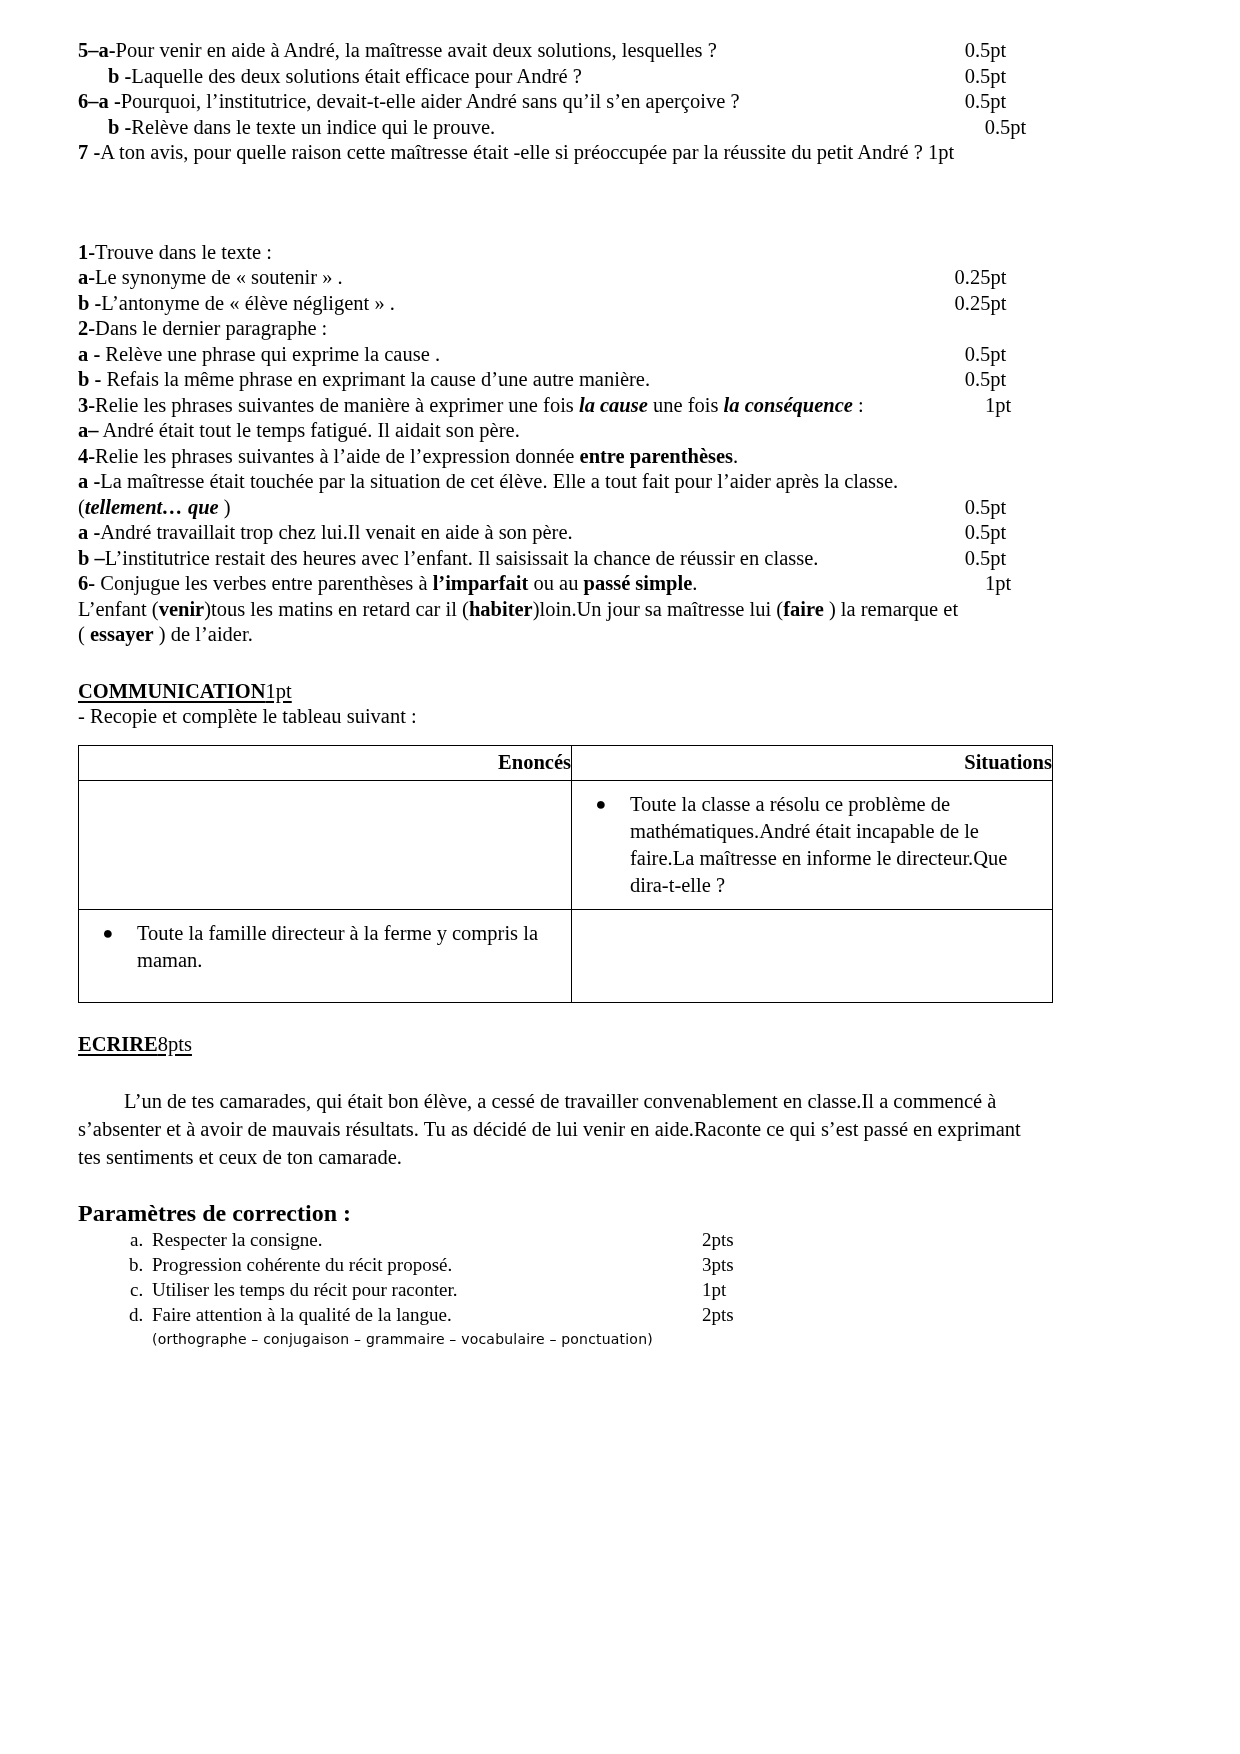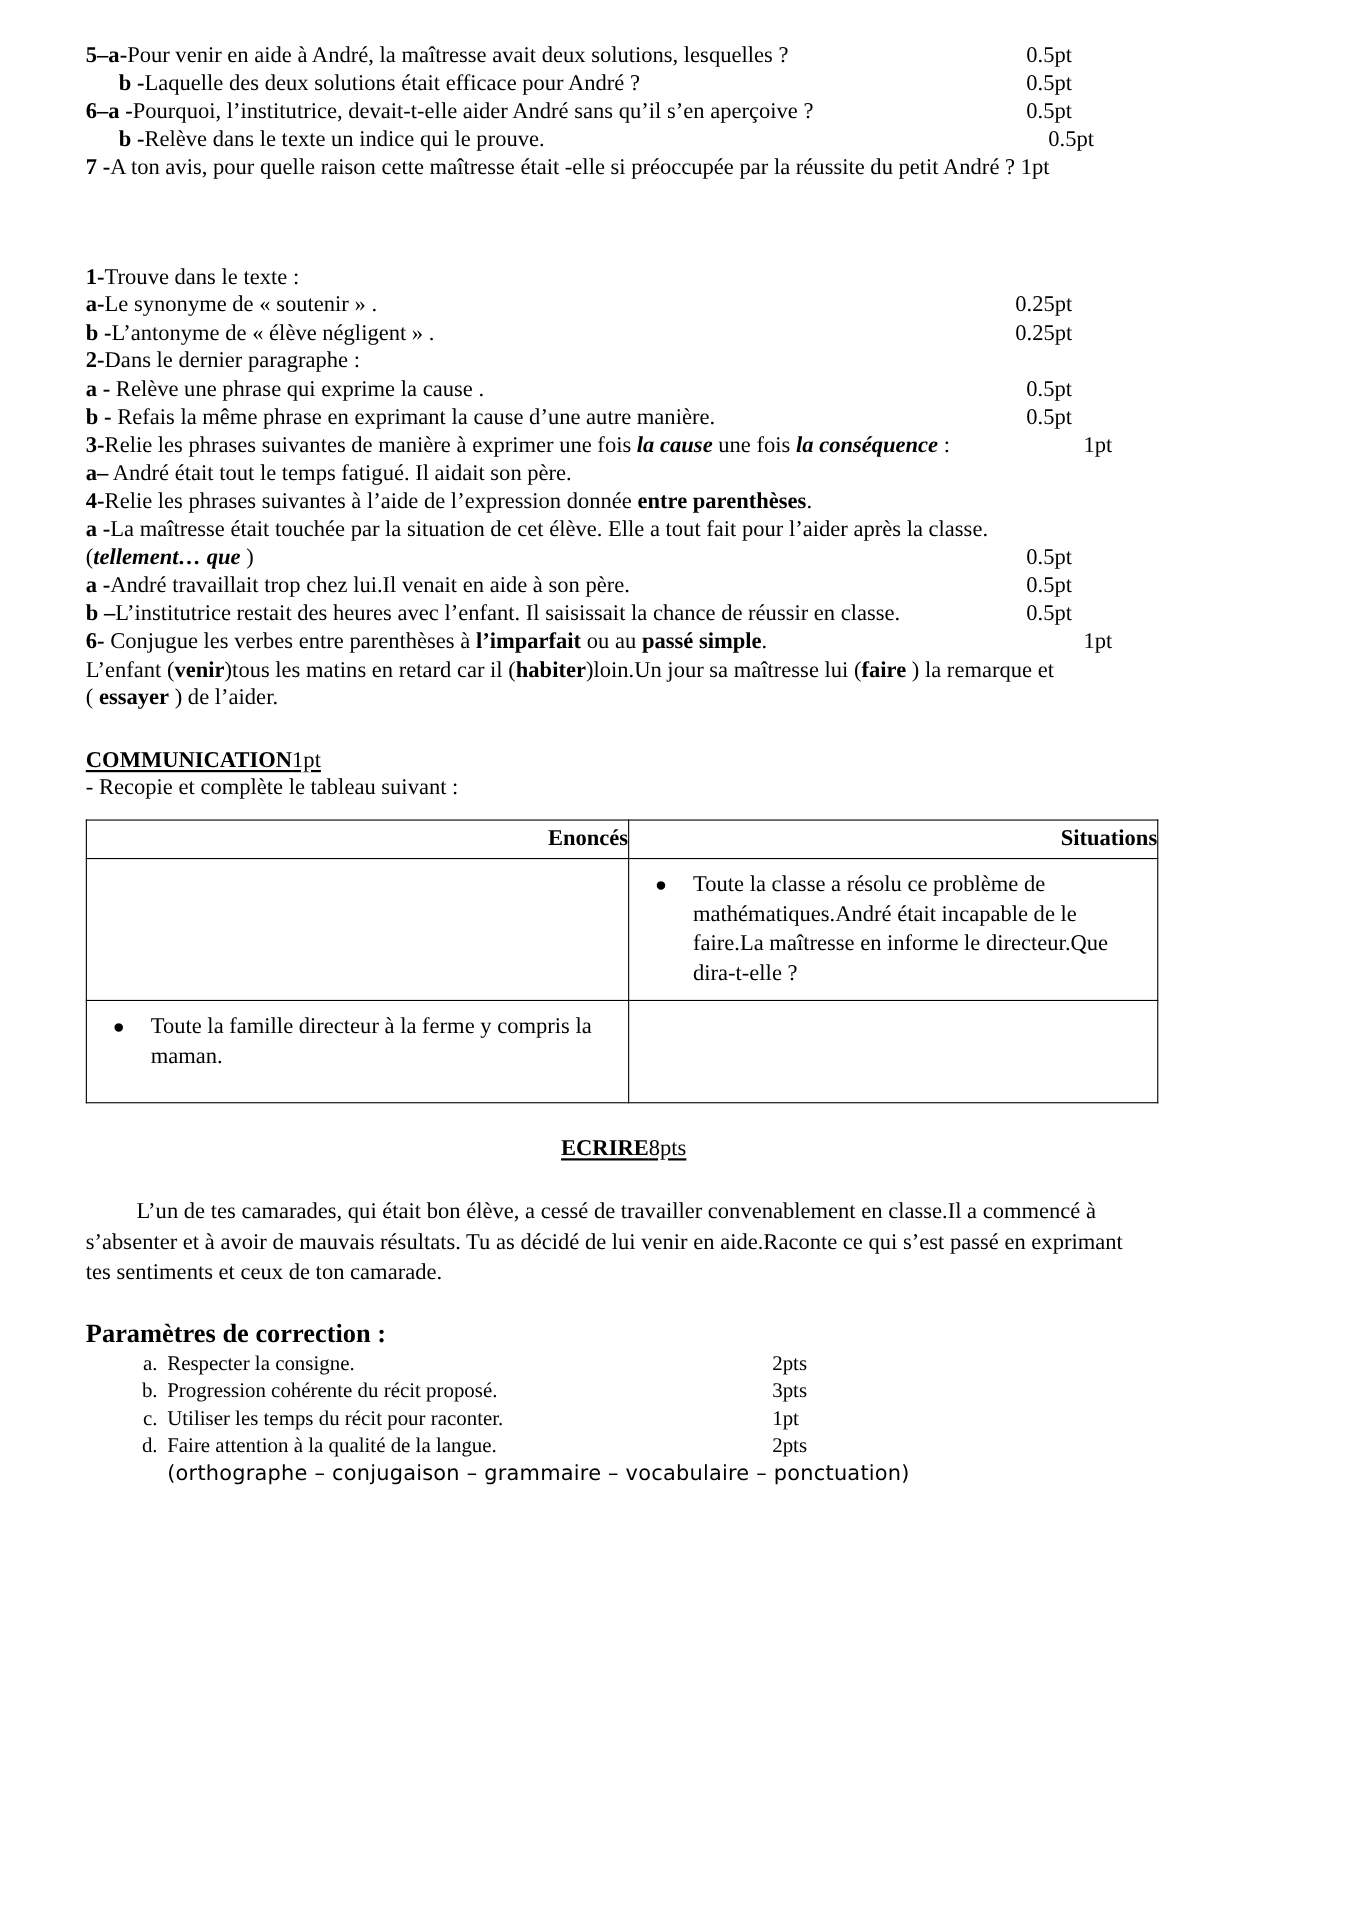--- a/index.html
+++ b/index.html
@@ -25,21 +25,21 @@
   
   .qline {
     position: relative;
     font-size: 20.5px;
     line-height: 25.5px;
     white-space: nowrap;
   }
   .qline .pts {
     position: absolute;
     top: 0;
-    text-align: left;
+    text-align: center;
     font-size: 20.5px;
   }
   b, .b { font-weight: bold; }
   .bi { font-weight: bold; font-style: italic; }
   .indent-b { padding-left: 30px; }
 
   
   .section-head {
     font-size: 20.5px;
     line-height: 26px;
@@ -123,21 +123,21 @@
     position: relative;
     white-space: nowrap;
   }
   .param-row .pscore {
     position: absolute;
     left: 550px;
     top: 0;
   }
   .ortho {
     font-family: "DejaVu Sans", "Liberation Sans", sans-serif;
-    font-size: 19px;
+    font-size: 14px;
     line-height: 24px;
     padding-left: 74px;
     letter-spacing: 0.2px;
   }
 </style>
 </head>
 <body>
 
 <div class="page">
   <div class="content">
@@ -289,21 +289,21 @@
           </td>
           <td class="cell-col-b">
             <div class="cell-empty-short"></div>
           </td>
         </tr>
       </tbody>
     </table>
 
     <div class="spacer-sm"></div>
 
-    <div class="section-head" style="margin-top:14px;text-align:center;">
+    <div class="section-head" style="margin-top:14px;">
       <span class="name">ECRIRE</span><span class="score">8pts</span>
     </div>
 
     <div class="spacer-md"></div>
 
     <div class="write-para"><span class="lead">L’un de tes camarades, qui était bon élève, a cessé de travailler convenablement en classe.Il a commencé à s’absenter et à avoir de mauvais résultats. Tu as décidé de lui venir en aide.Raconte ce qui s’est passé en exprimant tes sentiments et ceux de ton camarade.</span></div>
 
     <div class="spacer-md"></div>
 
     <div class="params-title">Paramètres de correction :</div>

